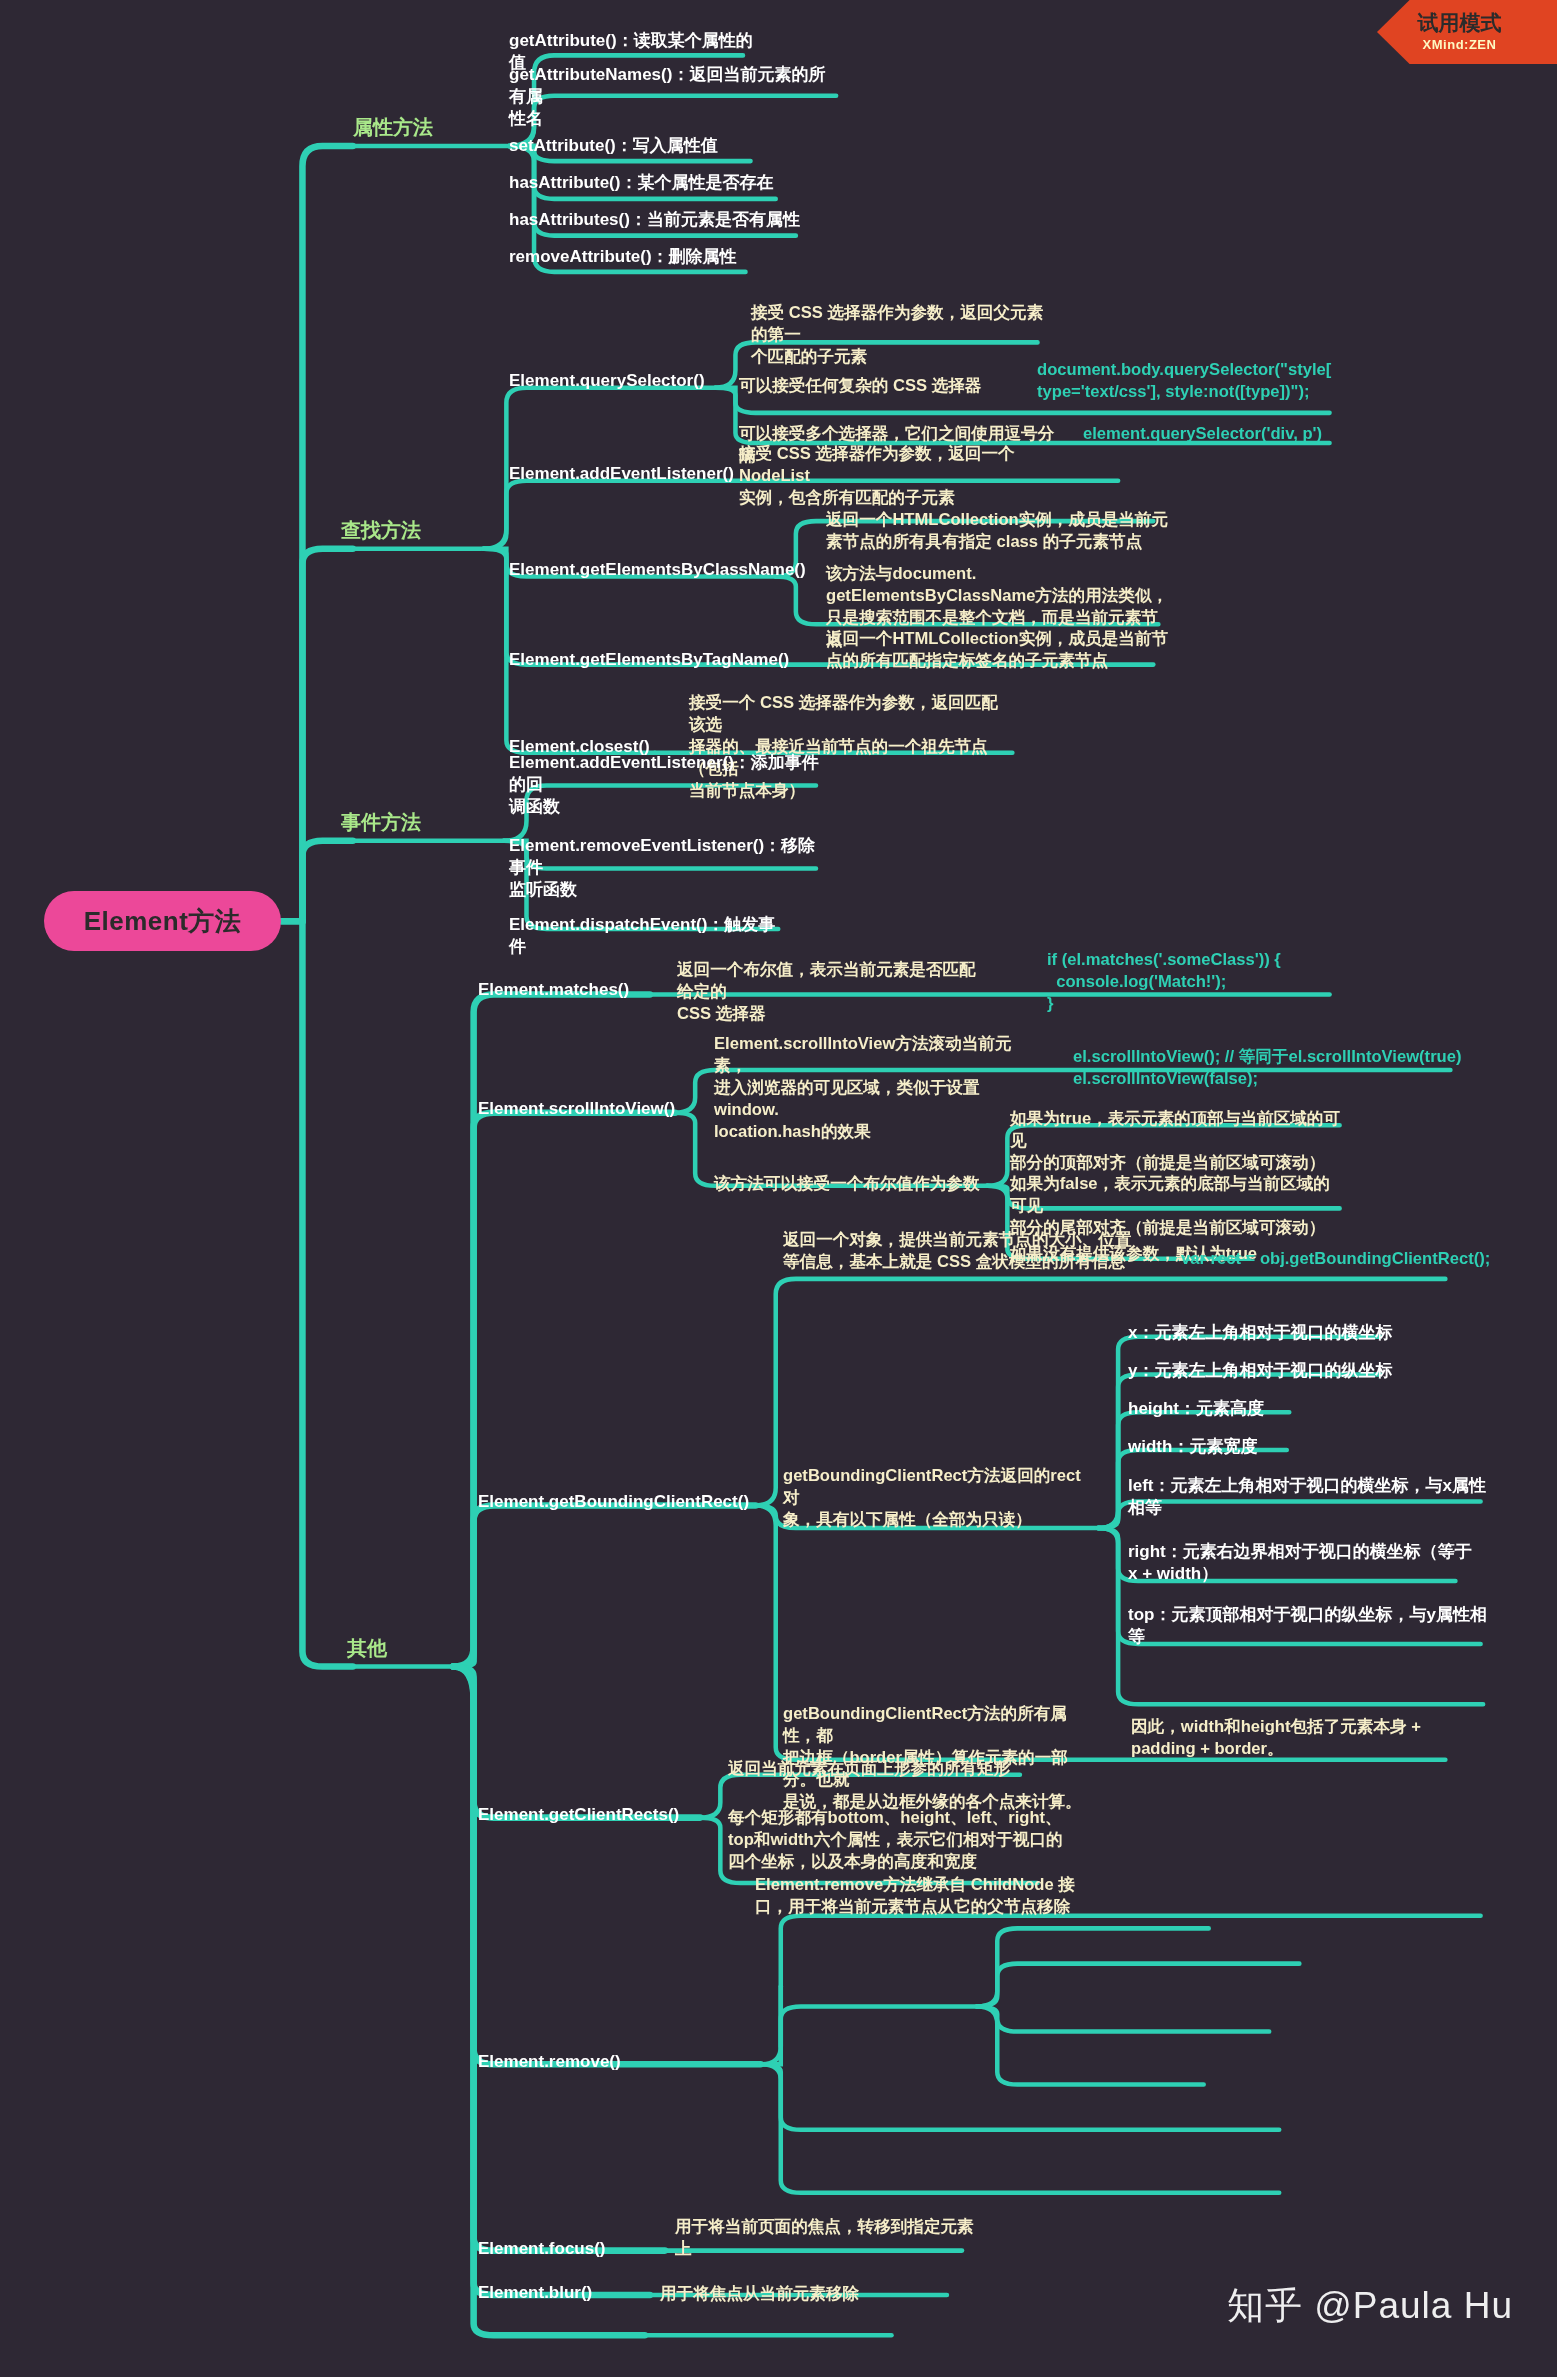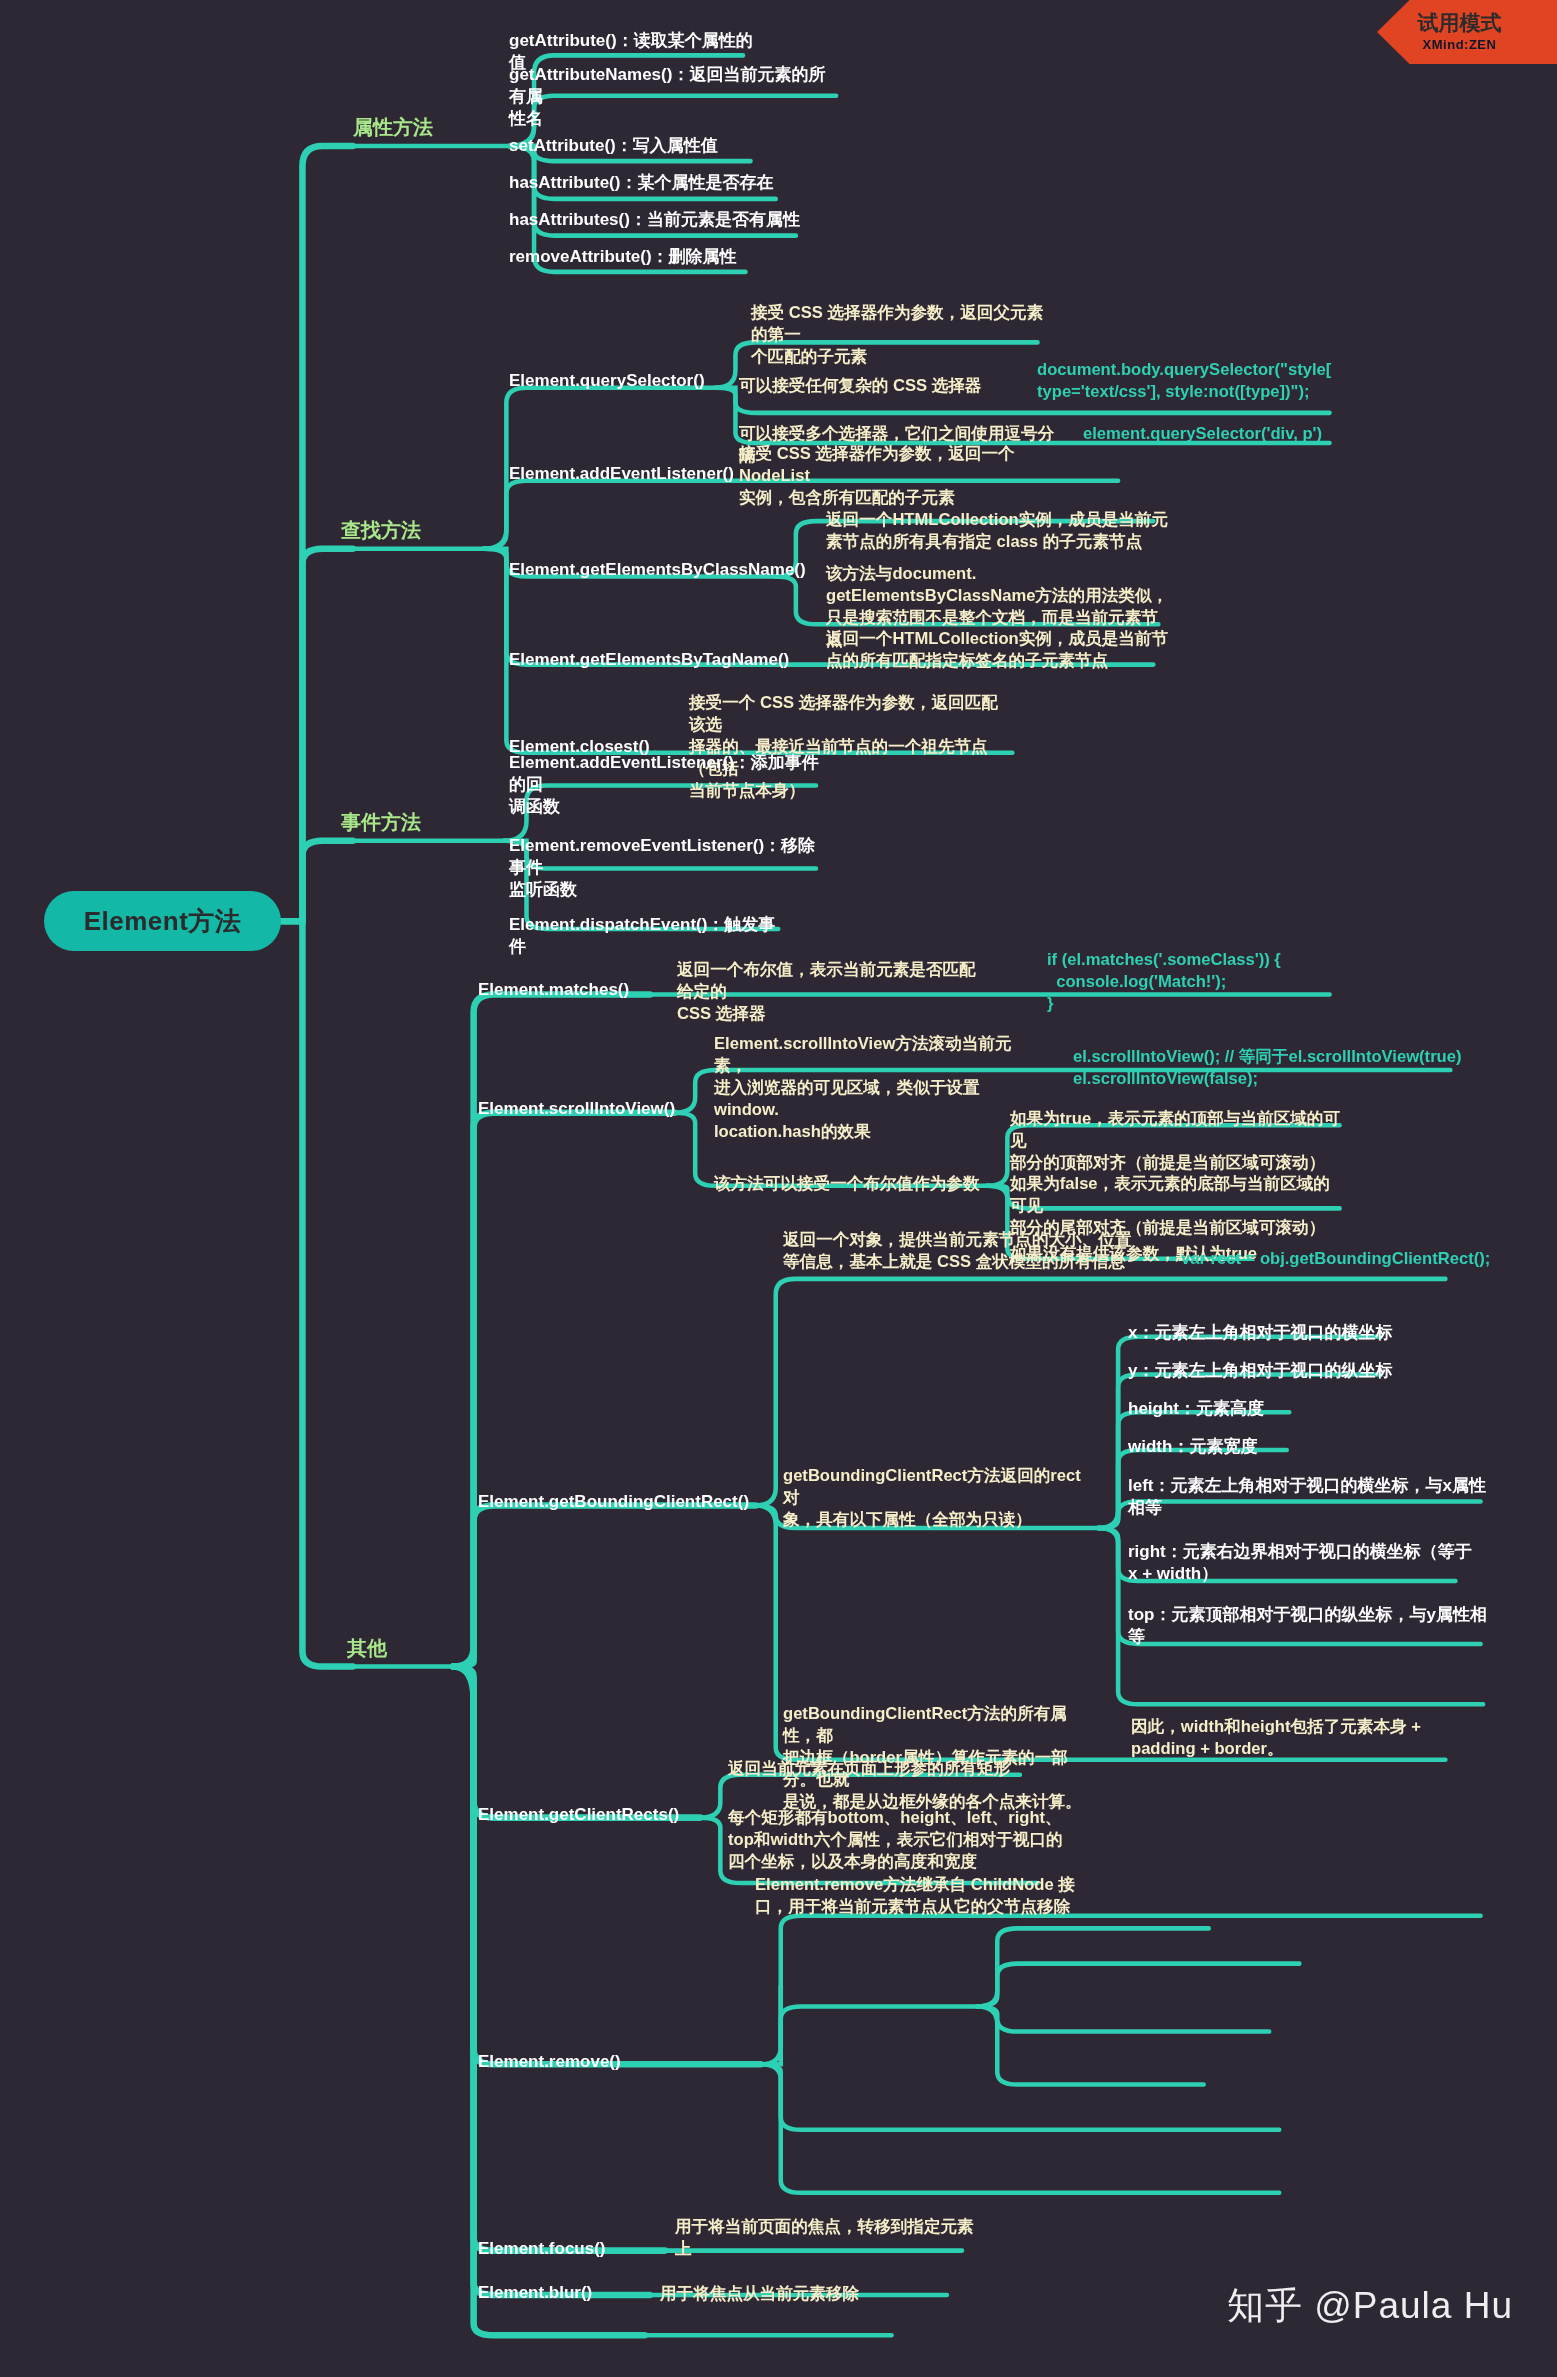--- a/index.html
+++ b/index.html
@@ -14,21 +14,21 @@
   svg.links{position:absolute;left:0;top:0;width:1558px;height:2377px;pointer-events:none;}
   svg.links path{fill:none;stroke:#2ed0b4;stroke-width:9;stroke-linecap:round;}
   svg.links path.thick{stroke-width:13;}
 
   .node{position:absolute;box-sizing:border-box;}
   .node .txt{display:block;white-space:pre-wrap;}
 
   
   .root{
     left:44px;top:891px;width:237px;height:60px;
-    background:#14b8a6;border-radius:30px;
+    background:#ec4899;border-radius:30px;
     display:flex;align-items:center;justify-content:center;
   }
   .root .txt{
     color:#2b2b2b;font-size:26px;font-weight:700;letter-spacing:0.5px;
   }
 
   
   .l1 .txt{
     color:#a9e88a;font-size:20px;font-weight:700;line-height:1.25;
   }
@@ -50,21 +50,21 @@
 
   
   .trial{
     position:absolute;right:0;top:0;width:181px;height:64px;
     background:#e04422;
     clip-path:polygon(18% 0,100% 0,100% 100%,18% 100%,0 50%);
     display:flex;flex-direction:column;align-items:center;
     justify-content:center;padding-right:16px;box-sizing:border-box;
   }
   .trial .t1{color:#2b2b2b;font-size:21px;font-weight:700;line-height:1;}
-  .trial .t2{font-size:13px;font-weight:700;margin-top:4px;color:#0f172a;letter-spacing:0.5px;}
+  .trial .t2{font-size:13px;font-weight:700;margin-top:4px;color:#fef9c3;letter-spacing:0.5px;}
 
   
   .watermark{
     position:absolute;right:45px;bottom:46px;
     color:#ffffff;font-size:37px;font-weight:400;opacity:.92;
     letter-spacing:1px;
   }
 </style>
 </head>
 <body>

